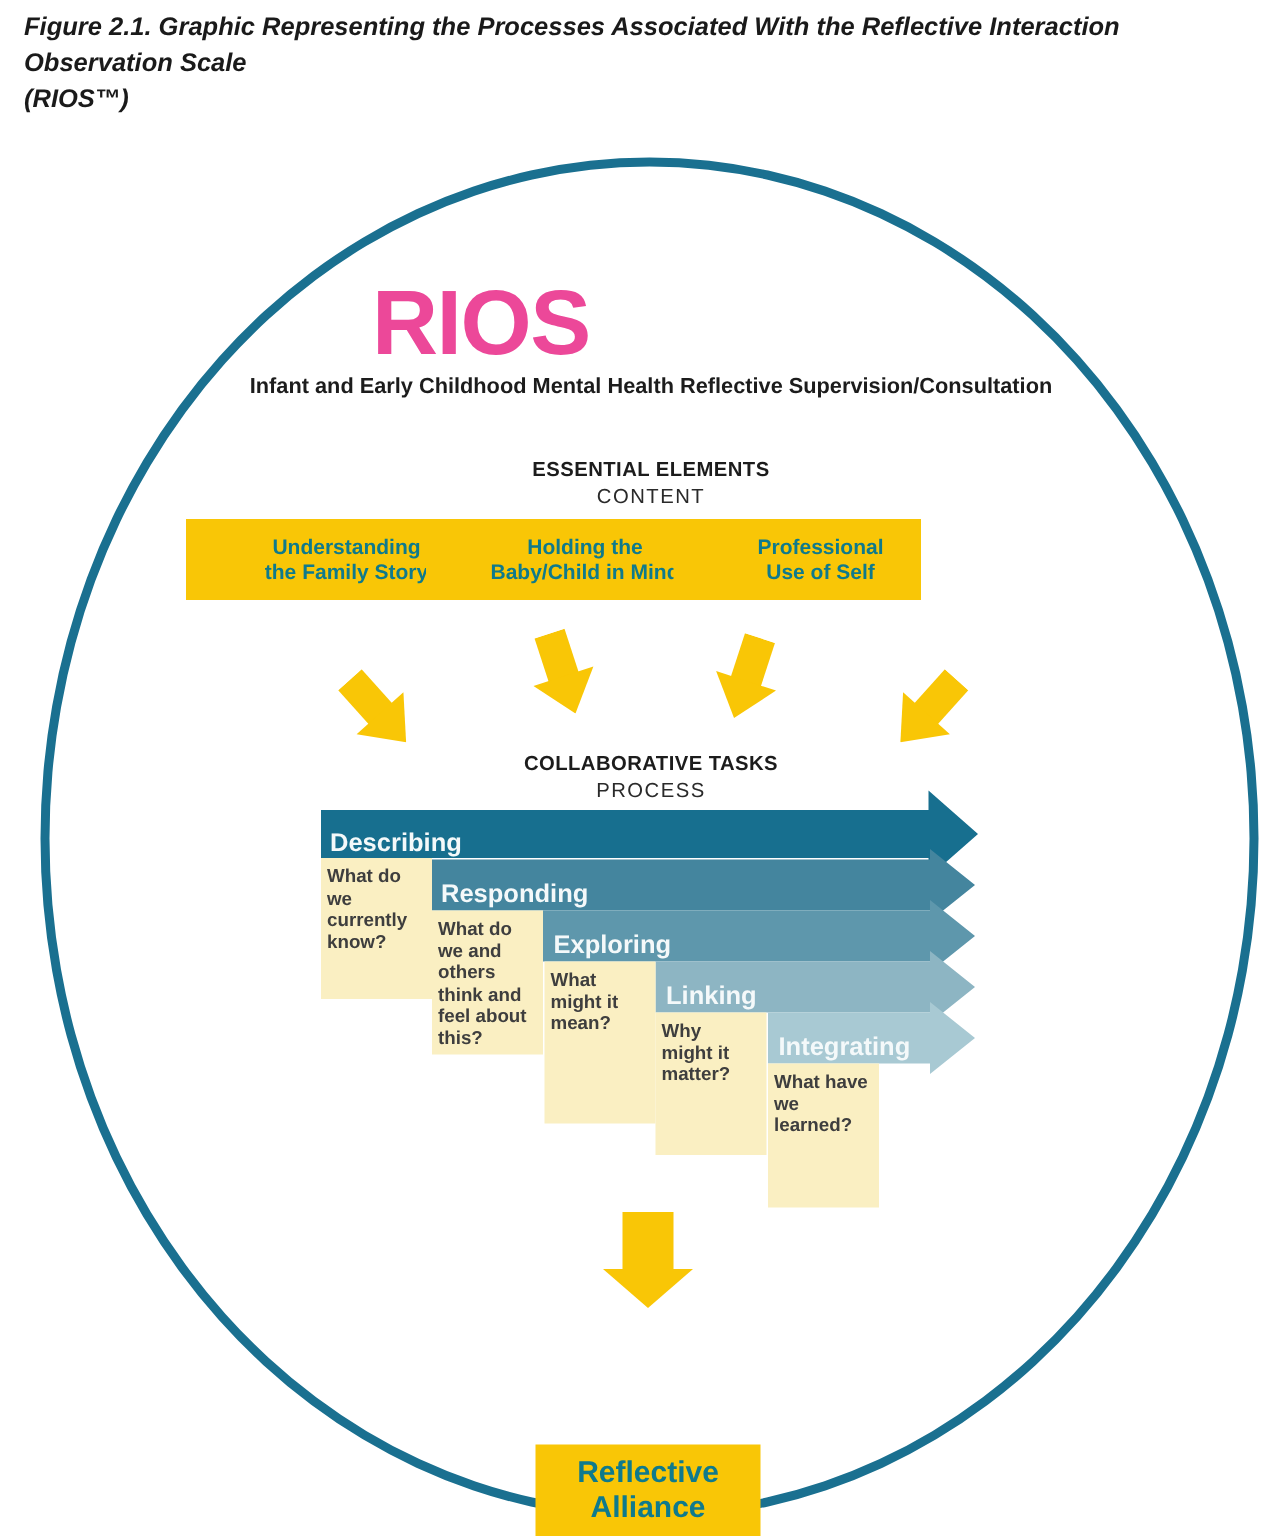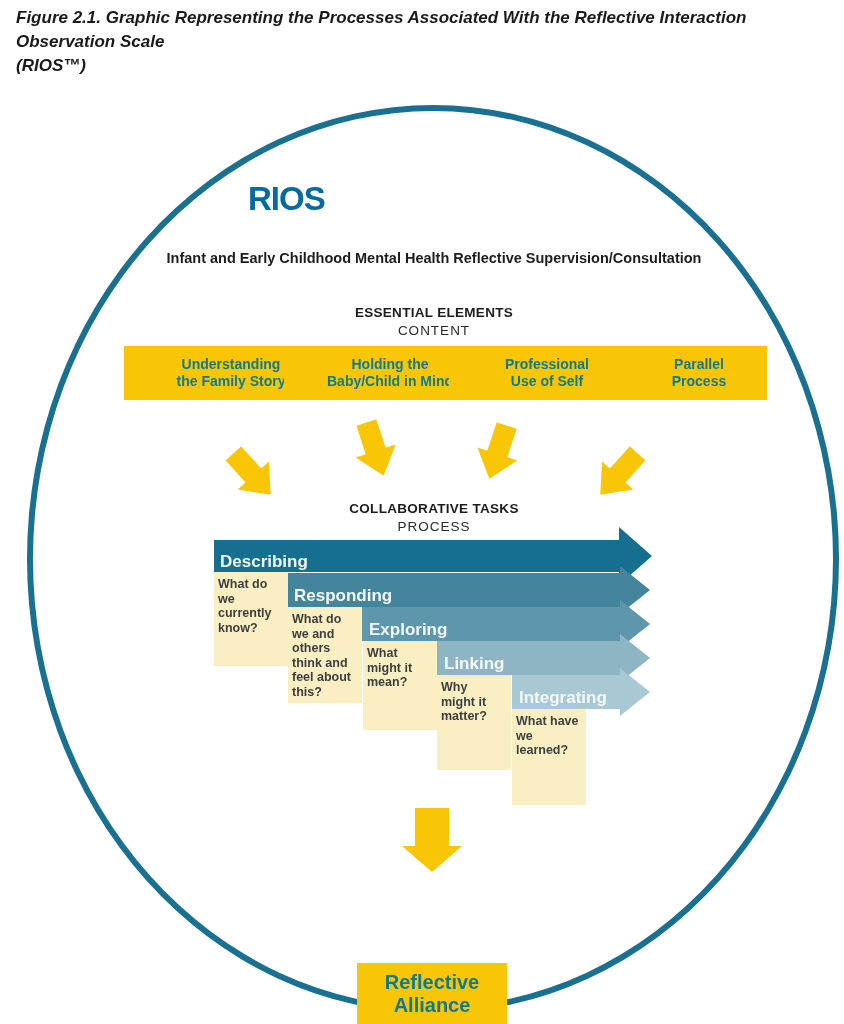--- a/index.html
+++ b/index.html
@@ -9,22 +9,22 @@
   
   .caption{position:absolute;left:4px;top:6px;width:830px;
            font-family:"Liberation Sans",sans-serif;
            font-style:italic;font-weight:bold;font-size:17px;line-height:24px;color:#1a1a1a;}
 
   
   .ellipse{position:absolute;left:15px;top:105px;width:800px;height:896px;
            border:6px solid #1A7090;border-radius:50%;z-index:1;}
 
   
-  .rios-acronym{position:absolute;left:236px;top:180px;font-size:33px;font-weight:bold;
-                letter-spacing:-1px;color:#0369a1;z-index:2;}
+  .rios-acronym{position:absolute;left:236px;top:180px;font-size:61px;font-weight:bold;
+                letter-spacing:-1px;color:#ec4899;z-index:2;}
   .rios-scale{position:absolute;left:237px;top:226px;font-size:13.5px;font-weight:bold;
               letter-spacing:.4px;color:#1A7090;z-index:2;}
   .rios-context{position:absolute;left:10px;top:250px;width:824px;text-align:center;
                 font-size:14.5px;font-weight:bold;color:#1c1c1c;z-index:2;}
 
   .section-head{position:absolute;left:10px;width:824px;text-align:center;z-index:2;}
   .section-head .t{font-size:13.5px;font-weight:bold;color:#1c1c1c;letter-spacing:.3px;line-height:18px;}
   .section-head .s{font-size:13.5px;color:#2a2a2a;letter-spacing:1px;line-height:18px;}
 
   
@@ -83,24 +83,20 @@
     <span>the Family Story</span>
   </div>
   <div class="ybox" style="left:272px;width:150px">
     <span>Holding the</span>
     <span>Baby/Child in Mind</span>
   </div>
   <div class="ybox" style="left:437px;width:134px">
     <span>Professional</span>
     <span>Use of Self</span>
   </div>
-  <div class="ybox" style="left:588px;width:136px">
-    <span>Parallel</span>
-    <span>Process</span>
-  </div>
 
   <div class="yarrow" style="left:218px;top:446px;transform:rotate(-42deg)">
     <svg width="44" height="56" viewBox="0 0 44 56">
         <rect x="11.5" y="0" width="21" height="32" fill="#F9C606"></rect>
         <polygon points="1,30 43,30 22,56" fill="#F9C606"></polygon>
       </svg>
   </div>
   <div class="yarrow" style="left:341px;top:421px;transform:rotate(-18deg)">
     <svg width="44" height="56" viewBox="0 0 44 56">
         <rect x="11.5" y="0" width="21" height="32" fill="#F9C606"></rect>
@@ -135,21 +131,21 @@
       <text x="13" y="47">Describing</text>
       <text x="87" y="81">Responding</text>
       <text x="162" y="115">Exploring</text>
       <text x="237" y="149">Linking</text>
       <text x="312" y="183">Integrating</text>
     </svg>
   </div>
 
   <div class="note" style="left:202px;top:572px;height:94px">What do we currently know?</div>
   <div class="note" style="left:276px;top:607px;height:96px">What do we and others think and feel about this?</div>
-  <div class="note" style="left:351px;top:641px;height:89px">What might it mean?</div>
+  <div class="note" style="left:351px;top:641px;height:108px">What might it mean?</div>
   <div class="note" style="left:425px;top:675px;height:95px">Why might it matter?</div>
   <div class="note" style="left:500px;top:709px;height:96px">What have we learned?</div>
 
   <div class="down-arrow">
     <svg width="60" height="64" viewBox="0 0 60 64">
         <rect x="13" y="0" width="34" height="40" fill="#F9C606"></rect>
         <polygon points="0,38 60,38 30,64" fill="#F9C606"></polygon>
       </svg>
   </div>
 

